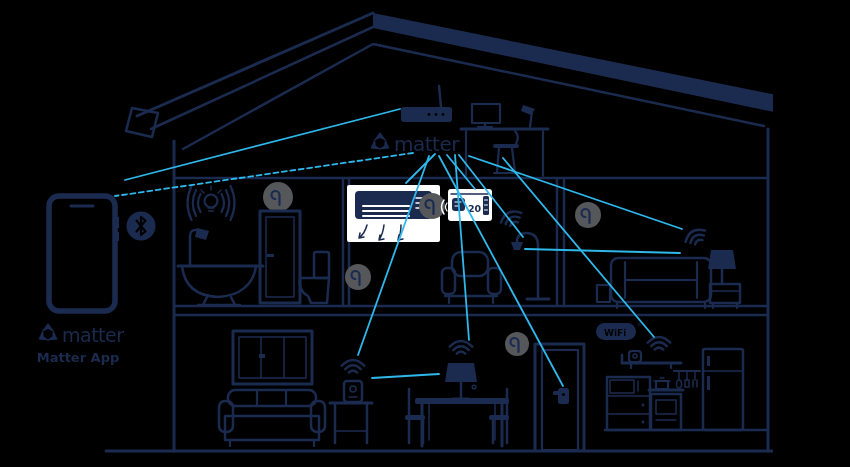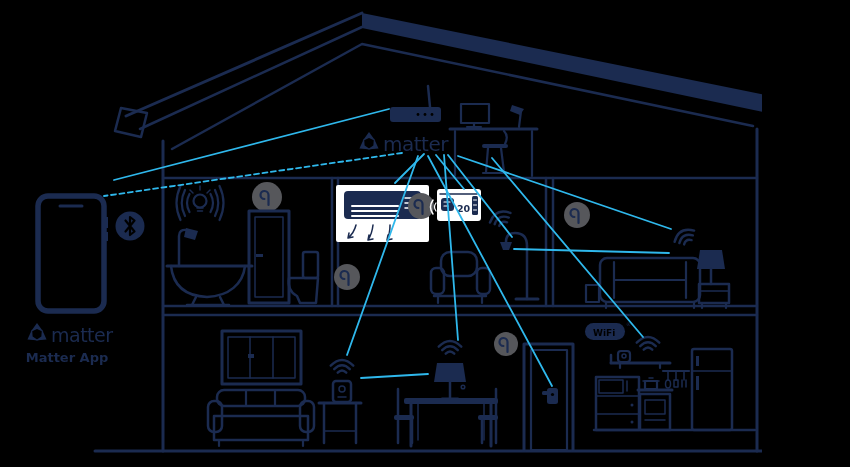--- a/index.html
+++ b/index.html
@@ -1,17 +1,17 @@
 <!DOCTYPE html>
 <html><head>
 <meta charset="utf-8">
 <style>
   html,body{margin:0;padding:0;background:#000;}
   .stage{position:relative;width:762px;height:467px;background:#86efac;overflow:hidden;
-         font-family:"DejaVu Sans","Liberation Sans",sans-serif;}
+         font-family:"DejaVu Sans","Liberation Sans",sans-serif;margin-left:11px;}
   svg{display:block}
   .nv{stroke:#1b2b50;fill:none;stroke-linecap:round;stroke-linejoin:round}
   .s3{stroke-width:3}.s25{stroke-width:2.5}.s2{stroke-width:2.2}.s15{stroke-width:1.5}
   .fillnv{fill:#1b2b50;stroke:none}
   .cy{stroke:#2fb8ec;stroke-width:1.8;fill:none;stroke-linecap:round}
   .cyd{stroke-dasharray:5 3.5}
   .wt{stroke:#ffffff;fill:none;stroke-linecap:round}
   .gray{fill:#56575b;stroke:none}
   .blk{stroke:#000;fill:none;stroke-linecap:round;stroke-linejoin:round}
   text{fill:#1b2b50;font-family:"DejaVu Sans","Liberation Sans",sans-serif}

